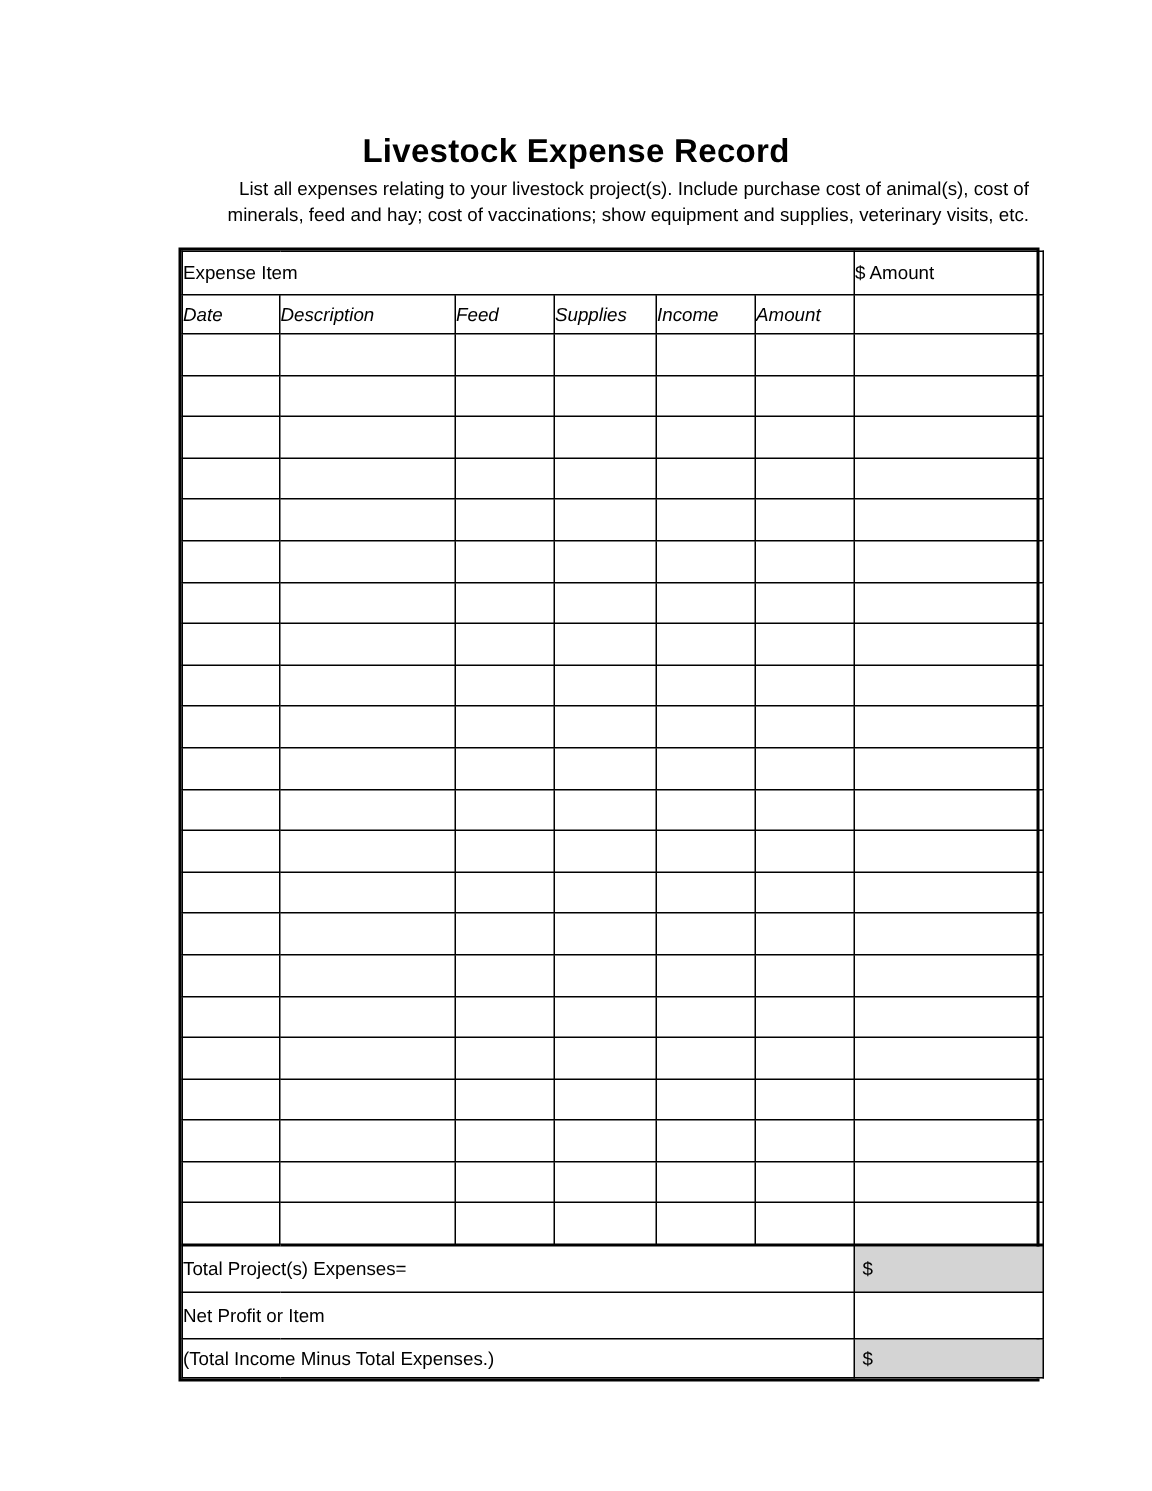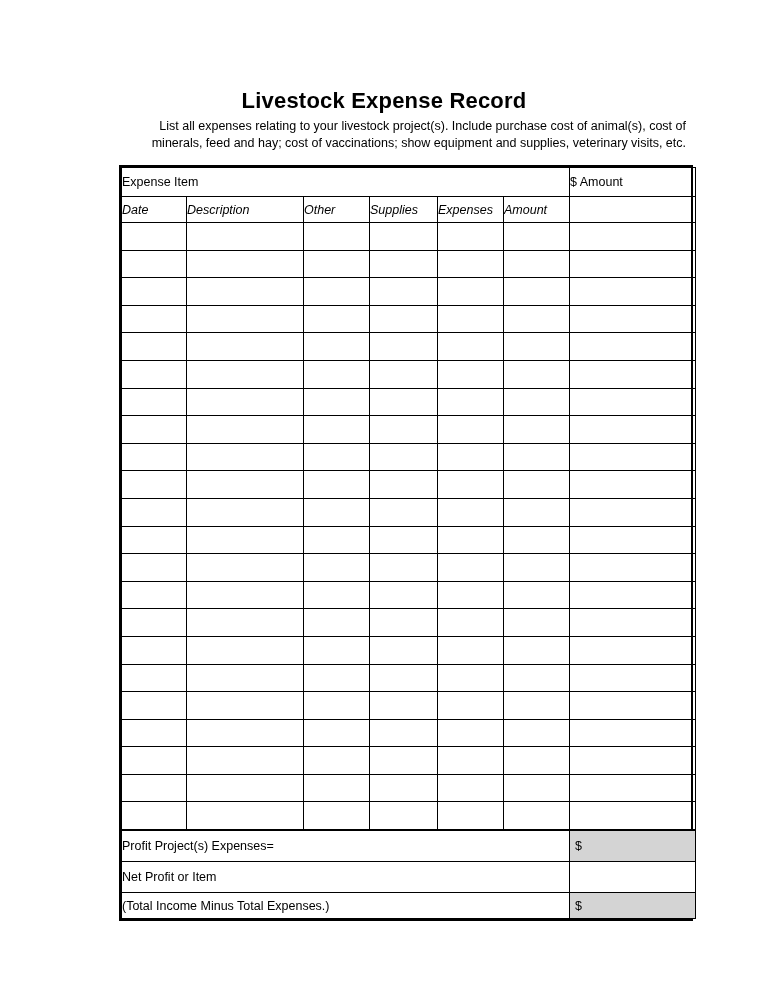--- a/index.html
+++ b/index.html
@@ -144,23 +144,23 @@
           <col class="col-amount">
         </colgroup>
         <tbody id="table-body">
           <tr class="hdr-row">
             <td colspan="6">Expense Item</td>
             <td class="amount-head">$ Amount</td>
           </tr>
           <tr class="sub-row">
             <td>Date</td>
             <td>Description</td>
-            <td>Other</td>
+            <td>Feed</td>
             <td>Supplies</td>
-            <td>Expenses</td>
+            <td>Income</td>
             <td>Amount</td>
             <td></td>
           </tr>
 
         <tr class="data-row">
               <td class="cell-empty"></td>
               <td class="cell-empty"></td>
               <td class="cell-empty"></td>
               <td class="cell-empty"></td>
               <td class="cell-empty"></td>
@@ -364,21 +364,21 @@
           <col class="col-date">
           <col class="col-desc">
           <col class="col-feed">
           <col class="col-supplies">
           <col class="col-medical">
           <col class="col-other">
           <col class="col-amount">
         </colgroup>
         <tbody>
           <tr class="totals thick-top">
-            <td colspan="6">Profit Project(s) Expenses=</td>
+            <td colspan="6">Total Project(s) Expenses=</td>
             <td class="amt-shaded">$</td>
           </tr>
           <tr class="totals">
             <td colspan="6">Net Profit or Item</td>
             <td class="amt-plain"></td>
           </tr>
           <tr class="totals-small">
             <td colspan="6">(Total Income Minus Total Expenses.)</td>
             <td class="amt-shaded">$</td>
           </tr>

